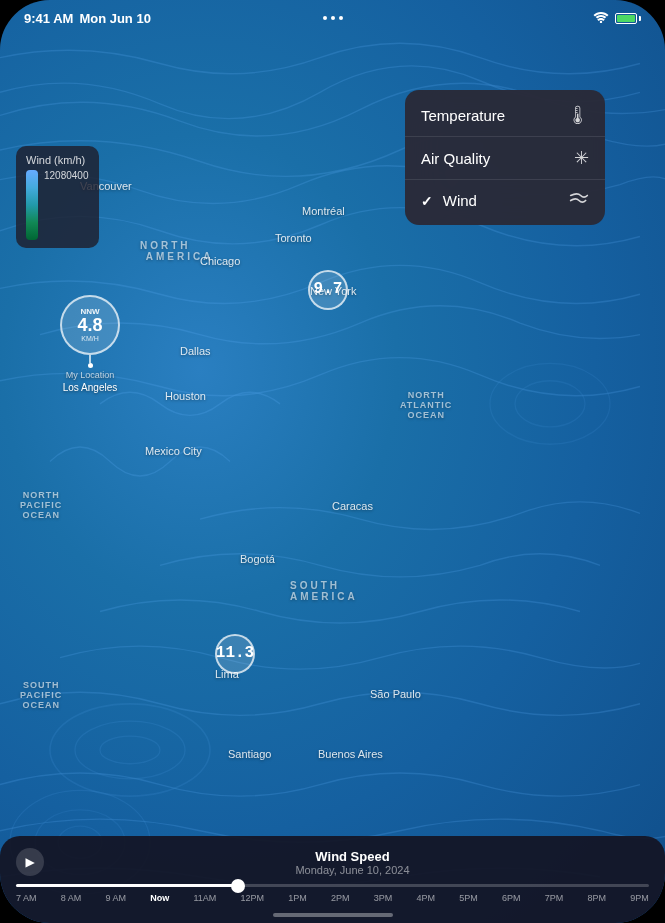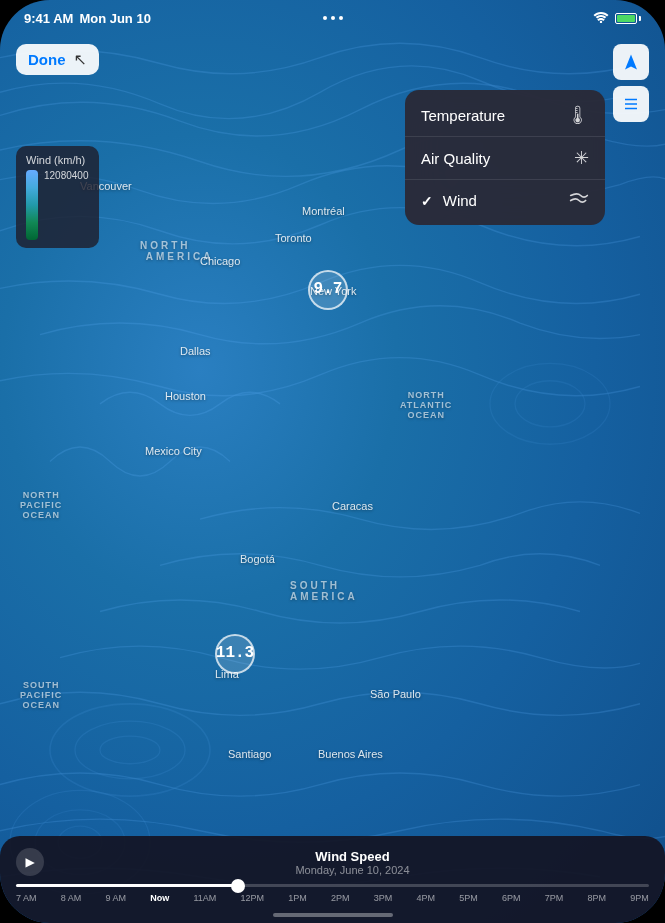--- a/index.html
+++ b/index.html
@@ -532,40 +532,20 @@
       </span>
       <div class="battery-icon">
         <div class="battery-body">
           <div class="battery-fill"></div>
         </div>
         <div class="battery-tip"></div>
       </div>
     </div>
   </div>
 
-  <div class="top-controls">
-    <div class="done-btn">
-      <span class="done-text">Done</span>
-      <span class="cursor-icon">↖</span>
-    </div>
-    <div class="right-controls">
-      <div class="icon-btn">
-        <svg width="18" height="18" viewBox="0 0 24 24" fill="#007AFF">
-          <path d="M12 2L4 22l8-4 8 4L12 2z"></path>
-        </svg>
-      </div>
-      <div class="icon-btn">
-        <svg width="18" height="18" viewBox="0 0 24 24" fill="none" stroke="#007AFF" stroke-width="2">
-          <line x1="4" y1="6" x2="20" y2="6"></line>
-          <line x1="4" y1="12" x2="20" y2="12"></line>
-          <line x1="4" y1="18" x2="20" y2="18"></line>
-        </svg>
-      </div>
-    </div>
-  </div>
 
   <div class="wind-legend" style="top: 100px; left: 16px;">
     <div class="legend-title">Wind (km/h)</div>
     <div class="legend-bar-container">
       <div class="legend-bar"></div>
       <div class="legend-labels">
         <span>120</span>
         <span>80</span>
         <span>40</span>
         <span>0</span>
@@ -614,20 +594,31 @@
   <div class="city-label" style="top: 205px; left: 302px;">Montréal</div>
   <div class="city-label" style="top: 232px; left: 275px;">Toronto</div>
   <div class="city-label" style="top: 285px; left: 310px;">New York</div>
   <div class="city-label" style="top: 500px; left: 332px;">Caracas</div>
   <div class="city-label" style="top: 553px; left: 240px;">Bogotá</div>
   <div class="city-label" style="top: 668px; left: 215px;">Lima</div>
   <div class="city-label" style="top: 748px; left: 228px;">Santiago</div>
   <div class="city-label" style="top: 748px; left: 318px;">Buenos Aires</div>
   <div class="city-label" style="top: 688px; left: 370px;">São Paulo</div>
 
+  <div class="location-marker" style="top: 295px; left: 60px;">
+    <div class="marker-bubble marker-main">
+      <span class="marker-direction">NNW</span>
+      <span class="marker-speed">4.8</span>
+      <span class="marker-unit">KM/H</span>
+    </div>
+    <div class="marker-pin"></div>
+    <div class="marker-dot"></div>
+    <div class="location-label" style="font-size:9px; color:rgba(255,255,255,0.7);">My Location</div>
+    <div class="location-label">Los Angeles</div>
+  </div>
 
   <div class="location-marker" style="top: 270px; left: 308px;">
     <div class="marker-bubble marker-small">
       <span class="marker-speed marker-speed-small">9.7</span>
     </div>
   </div>
 
   <div class="location-marker" style="top: 634px; left: 215px;">
     <div class="marker-bubble marker-small">
       <span class="marker-speed marker-speed-small">11.3</span>

